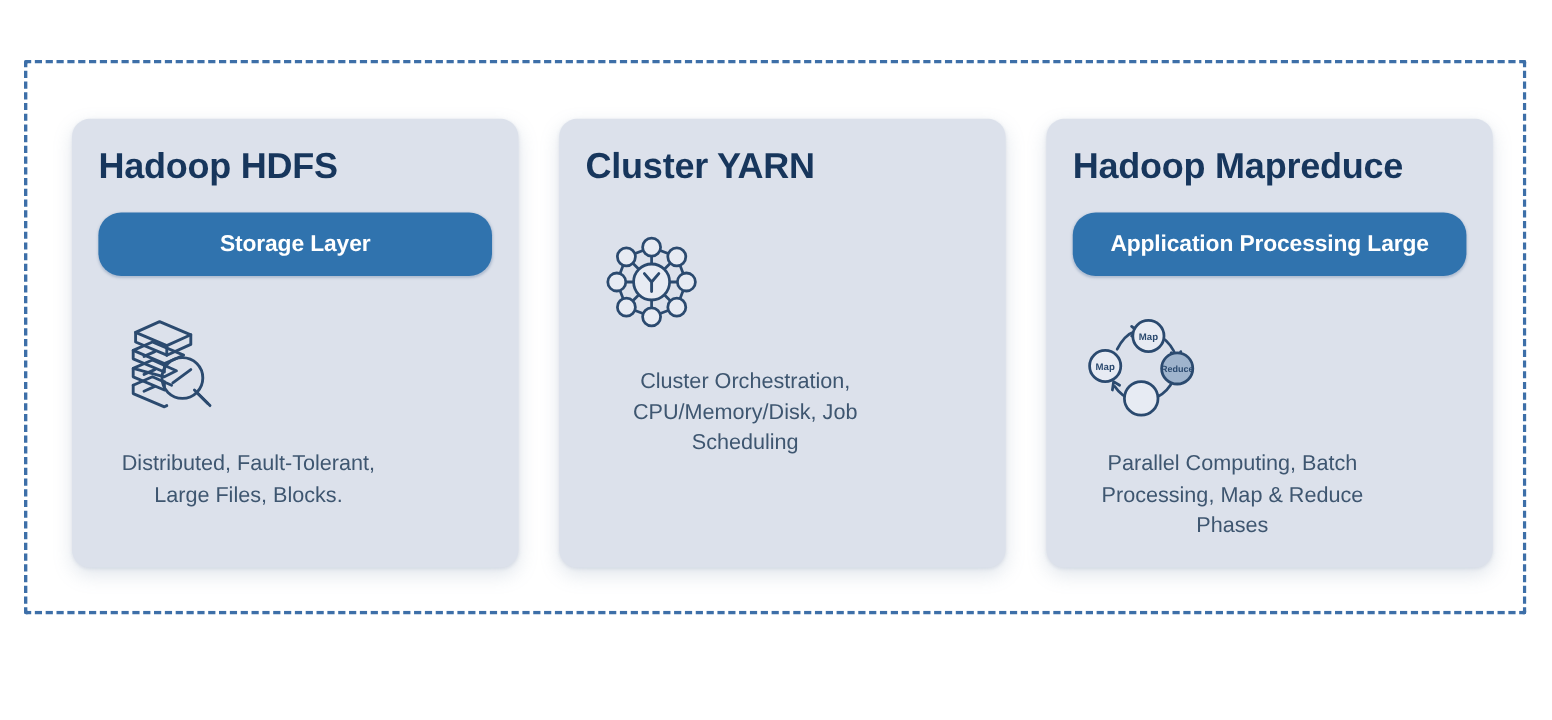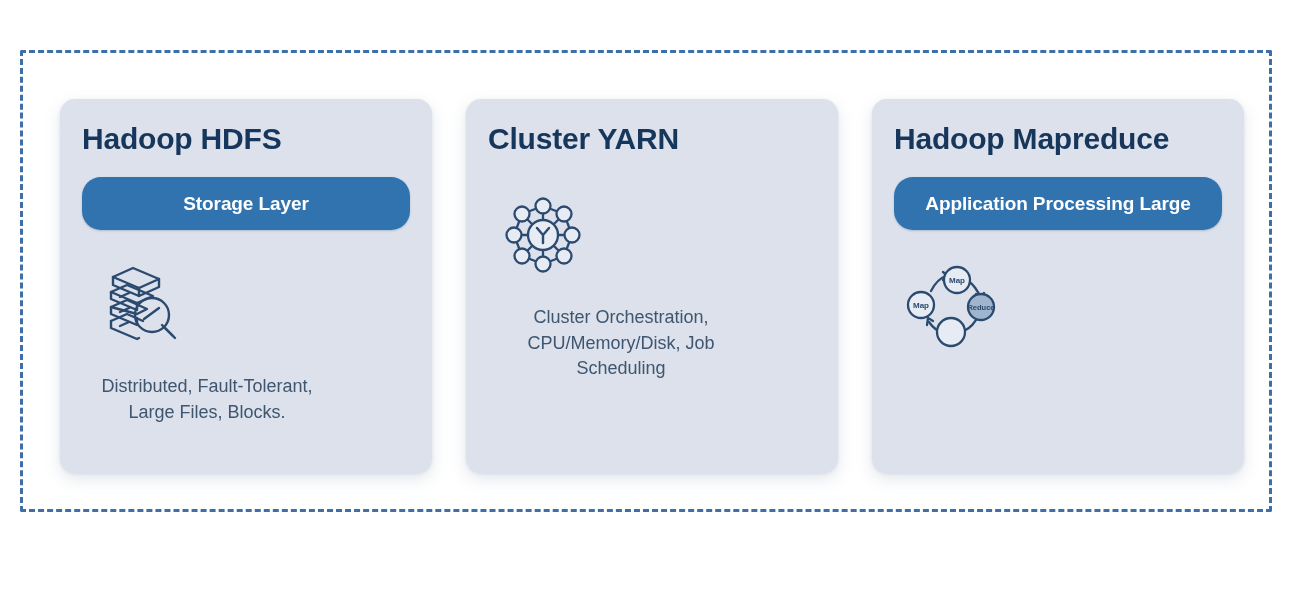--- a/index.html
+++ b/index.html
@@ -235,16 +235,17 @@
           <circle cx="22" cy="47" r="13" fill="#e7ebf3"></circle>
           <text x="22" y="50" text-anchor="middle" font-family="Liberation Sans, sans-serif" font-size="8" font-weight="bold" fill="#2b4a6f" stroke="none">Map</text>
 
           <circle cx="82" cy="49" r="13" fill="#9fb4cd"></circle>
           <text x="82" y="52" text-anchor="middle" font-family="Liberation Sans, sans-serif" font-size="7.5" font-weight="bold" fill="#2b4a6f" stroke="none">Reduce</text>
 
           <circle cx="52" cy="74" r="14" fill="#e7ebf3"></circle>
         </svg>
       </div>
 
+      <div class="card-desc wide">Parallel Computing, Batch Processing, Map &amp; Reduce Phases</div>
     </div>
 
   </div>
 </div>
 
 </body></html>

